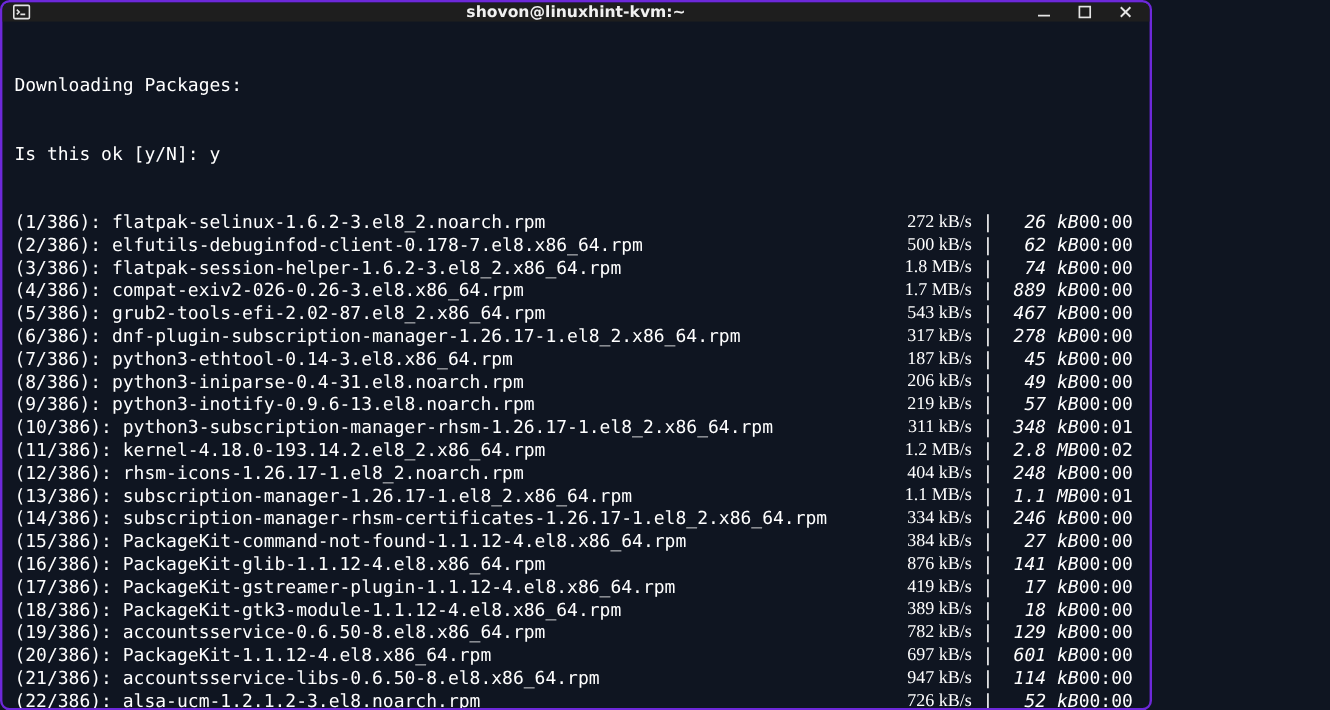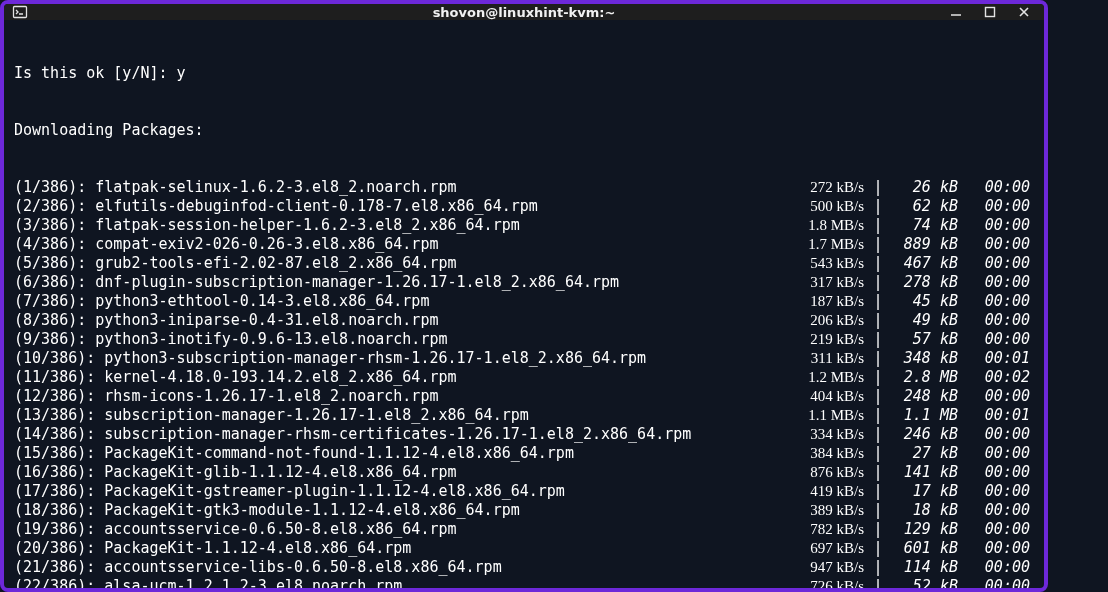--- a/index.html
+++ b/index.html
@@ -7,23 +7,23 @@
     margin: 0; padding: 0;
     width: 1108px; height: 592px;
     background: #0f1521;
     font-family: "DejaVu Sans Mono","Liberation Mono","Courier New",monospace;
     font-size: 15px;
     color: #ffffff;
     overflow: hidden;
   }
   
   .window {
-    width: 1048px; height: 592px;
+    width: 960px; height: 592px;
     background: #0f1521;
-    border: 4px solid #6d28d9;
+    border: 2px solid #6d28d9;
     border-radius: 8px;
     overflow: hidden;
     display: flex; flex-direction: column;
   }
   .titlebar {
     height: 32px;
     background: #1e1e1e;
     display: flex; align-items: center;
     padding: 0 8px;
     color: #e4e4e4;
@@ -57,21 +57,21 @@
     line-height: 19px;
     letter-spacing: 0;
     white-space: pre;
     color: #ffffff;
   }
   .line { display: flex; }
   .pkg    { width: 770px; overflow: hidden; }
   .speed  { width: 80px; text-align: right; font-family: Liberation Serif, serif; }
   .sep    { width: 28px; text-align: center; }
   .size   { width: 66px; text-align: right; font-style: italic; }
-  .time   { flex: 1; text-align: right; padding-right: 4px; font-style: italic; }
+  .time   { flex: 1; text-align: right; padding-right: 4px; }
 </style>
 </head>
 <body>
 
 <div class="window">
 
   <div class="titlebar">
     <div class="left-icons">
       <span class="term-icon">
         <svg width="16" height="16" viewBox="0 0 16 16">
@@ -95,19 +95,19 @@
       </span>
       <span class="ctl">
         <svg width="12" height="12" viewBox="0 0 12 12">
             <path d="M2 2 L10 10 M10 2 L2 10" stroke="#e4e4e4" stroke-width="1.6"></path>
           </svg>
       </span>
     </div>
   </div>
 
   <div class="term">
+    <div>Downloading Packages:</div>
     <div>Is this ok [y/N]: y</div>
-    <div>Downloading Packages:</div>
     <div id="rows"><div class="line"><span class="pkg">(1/386): flatpak-selinux-1.6.2-3.el8_2.noarch.rpm</span><span class="speed">272 kB/s</span><span class="sep"> | </span><span class="size"> 26 kB</span><span class="time">00:00</span></div><div class="line"><span class="pkg">(2/386): elfutils-debuginfod-client-0.178-7.el8.x86_64.rpm</span><span class="speed">500 kB/s</span><span class="sep"> | </span><span class="size"> 62 kB</span><span class="time">00:00</span></div><div class="line"><span class="pkg">(3/386): flatpak-session-helper-1.6.2-3.el8_2.x86_64.rpm</span><span class="speed">1.8 MB/s</span><span class="sep"> | </span><span class="size"> 74 kB</span><span class="time">00:00</span></div><div class="line"><span class="pkg">(4/386): compat-exiv2-026-0.26-3.el8.x86_64.rpm</span><span class="speed">1.7 MB/s</span><span class="sep"> | </span><span class="size">889 kB</span><span class="time">00:00</span></div><div class="line"><span class="pkg">(5/386): grub2-tools-efi-2.02-87.el8_2.x86_64.rpm</span><span class="speed">543 kB/s</span><span class="sep"> | </span><span class="size">467 kB</span><span class="time">00:00</span></div><div class="line"><span class="pkg">(6/386): dnf-plugin-subscription-manager-1.26.17-1.el8_2.x86_64.rpm</span><span class="speed">317 kB/s</span><span class="sep"> | </span><span class="size">278 kB</span><span class="time">00:00</span></div><div class="line"><span class="pkg">(7/386): python3-ethtool-0.14-3.el8.x86_64.rpm</span><span class="speed">187 kB/s</span><span class="sep"> | </span><span class="size"> 45 kB</span><span class="time">00:00</span></div><div class="line"><span class="pkg">(8/386): python3-iniparse-0.4-31.el8.noarch.rpm</span><span class="speed">206 kB/s</span><span class="sep"> | </span><span class="size"> 49 kB</span><span class="time">00:00</span></div><div class="line"><span class="pkg">(9/386): python3-inotify-0.9.6-13.el8.noarch.rpm</span><span class="speed">219 kB/s</span><span class="sep"> | </span><span class="size"> 57 kB</span><span class="time">00:00</span></div><div class="line"><span class="pkg">(10/386): python3-subscription-manager-rhsm-1.26.17-1.el8_2.x86_64.rpm</span><span class="speed">311 kB/s</span><span class="sep"> | </span><span class="size">348 kB</span><span class="time">00:01</span></div><div class="line"><span class="pkg">(11/386): kernel-4.18.0-193.14.2.el8_2.x86_64.rpm</span><span class="speed">1.2 MB/s</span><span class="sep"> | </span><span class="size">2.8 MB</span><span class="time">00:02</span></div><div class="line"><span class="pkg">(12/386): rhsm-icons-1.26.17-1.el8_2.noarch.rpm</span><span class="speed">404 kB/s</span><span class="sep"> | </span><span class="size">248 kB</span><span class="time">00:00</span></div><div class="line"><span class="pkg">(13/386): subscription-manager-1.26.17-1.el8_2.x86_64.rpm</span><span class="speed">1.1 MB/s</span><span class="sep"> | </span><span class="size">1.1 MB</span><span class="time">00:01</span></div><div class="line"><span class="pkg">(14/386): subscription-manager-rhsm-certificates-1.26.17-1.el8_2.x86_64.rpm</span><span class="speed">334 kB/s</span><span class="sep"> | </span><span class="size">246 kB</span><span class="time">00:00</span></div><div class="line"><span class="pkg">(15/386): PackageKit-command-not-found-1.1.12-4.el8.x86_64.rpm</span><span class="speed">384 kB/s</span><span class="sep"> | </span><span class="size"> 27 kB</span><span class="time">00:00</span></div><div class="line"><span class="pkg">(16/386): PackageKit-glib-1.1.12-4.el8.x86_64.rpm</span><span class="speed">876 kB/s</span><span class="sep"> | </span><span class="size">141 kB</span><span class="time">00:00</span></div><div class="line"><span class="pkg">(17/386): PackageKit-gstreamer-plugin-1.1.12-4.el8.x86_64.rpm</span><span class="speed">419 kB/s</span><span class="sep"> | </span><span class="size"> 17 kB</span><span class="time">00:00</span></div><div class="line"><span class="pkg">(18/386): PackageKit-gtk3-module-1.1.12-4.el8.x86_64.rpm</span><span class="speed">389 kB/s</span><span class="sep"> | </span><span class="size"> 18 kB</span><span class="time">00:00</span></div><div class="line"><span class="pkg">(19/386): accountsservice-0.6.50-8.el8.x86_64.rpm</span><span class="speed">782 kB/s</span><span class="sep"> | </span><span class="size">129 kB</span><span class="time">00:00</span></div><div class="line"><span class="pkg">(20/386): PackageKit-1.1.12-4.el8.x86_64.rpm</span><span class="speed">697 kB/s</span><span class="sep"> | </span><span class="size">601 kB</span><span class="time">00:00</span></div><div class="line"><span class="pkg">(21/386): accountsservice-libs-0.6.50-8.el8.x86_64.rpm</span><span class="speed">947 kB/s</span><span class="sep"> | </span><span class="size">114 kB</span><span class="time">00:00</span></div><div class="line"><span class="pkg">(22/386): alsa-ucm-1.2.1.2-3.el8.noarch.rpm</span><span class="speed">726 kB/s</span><span class="sep"> | </span><span class="size"> 52 kB</span><span class="time">00:00</span></div></div>
     
   </div>
 
 </div>
 
 </body></html>

